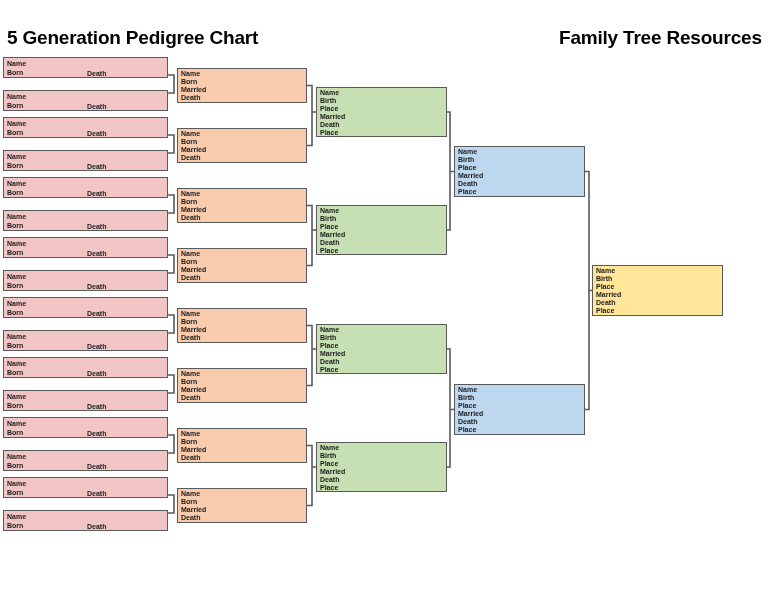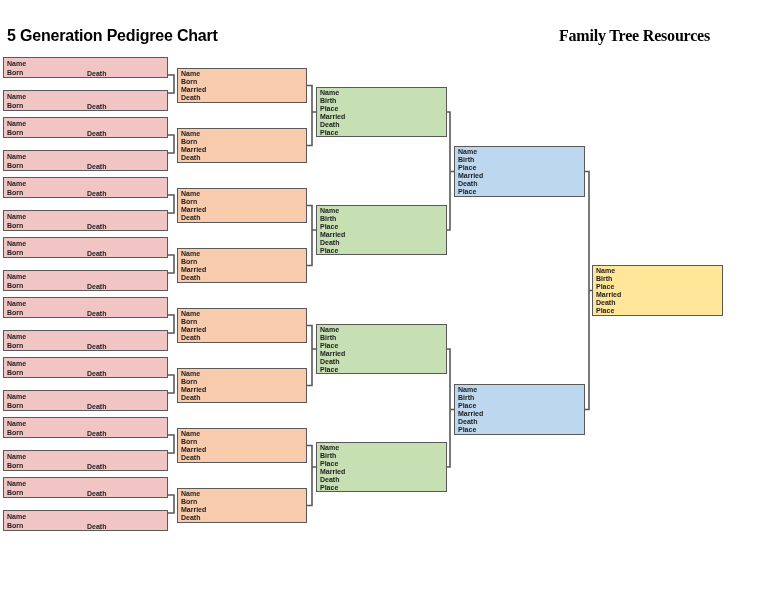--- a/index.html
+++ b/index.html
@@ -5,25 +5,25 @@
   html,body { margin:0; padding:0; }
   body {
     width:768px; height:593px;
     background:#ffffff;
     position:relative;
     overflow:hidden;
     font-family:"Liberation Sans", sans-serif;
   }
   .hdr {
     position:absolute; top:27px;
-    font-size:16px; font-weight:bold; color:#000;
+    font-size:19px; font-weight:bold; color:#000;
     letter-spacing:-0.2px; white-space:nowrap;
   }
   #title { left:7px; }
-  #brand { left:559px;font-family:Liberation Serif, serif; }
+  #brand { left:559px; }
   .box {
     position:absolute;
     box-sizing:border-box;
     border:1.5px solid #595959;
     font-size:7px; font-weight:bold; color:#1c1c1c;
     padding:1px 0 0 3px;
     overflow:hidden;
   }
   .lbl { display:block; white-space:nowrap; }
   .g1 { width:165px; height:21px; background:#F2C5C5; }

